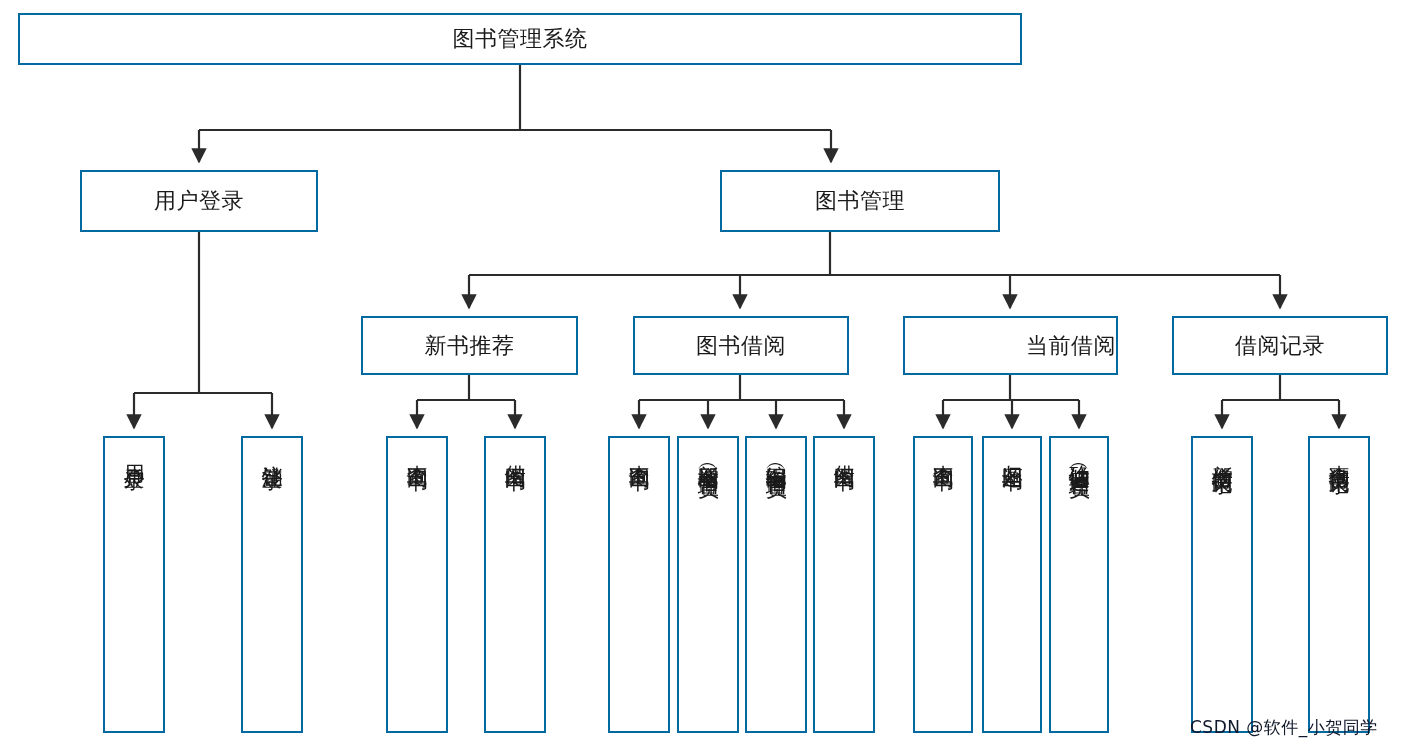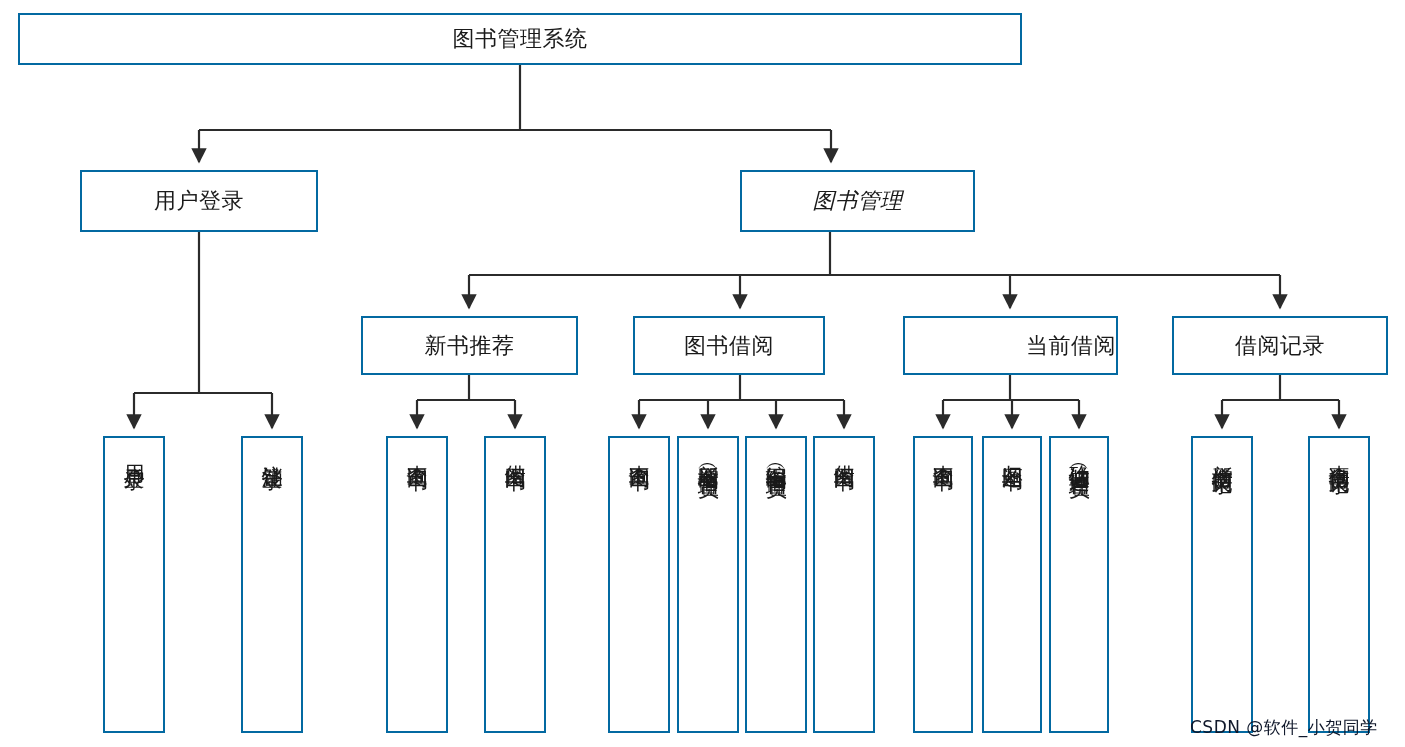--- a/index.html
+++ b/index.html
@@ -118,28 +118,28 @@
     </g>
   </svg>
 
   <div class="node" style="left: 18px; top: 13px; width: 1004px; height: 52px;">
     <span class="node-label">图书管理系统</span>
   </div>
 
   <div class="node" style="left: 80px; top: 170px; width: 238px; height: 62px;">
     <span class="node-label">用户登录</span>
   </div>
-  <div class="node" style="left: 740px; top: 170px; width: 235px; height: 62px; font-style: italic;">
+  <div class="node" style="left: 720px; top: 170px; width: 280px; height: 62px;">
     <span class="node-label">图书管理</span>
   </div>
 
   <div class="node" style="left: 361px; top: 316px; width: 217px; height: 59px;">
     <span class="node-label">新书推荐</span>
   </div>
-  <div class="node" style="left: 633px; top: 316px; width: 192px; height: 59px;">
+  <div class="node" style="left: 633px; top: 316px; width: 216px; height: 59px;">
     <span class="node-label">图书借阅</span>
   </div>
   <div class="node" style="left: 903px; top: 316px; width: 215px; height: 59px; justify-content: flex-end;">
     <span class="node-label">当前借阅</span>
   </div>
   <div class="node" style="left: 1172px; top: 316px; width: 216px; height: 59px;">
     <span class="node-label">借阅记录</span>
   </div>
 
   <div class="node leaf" style="left: 103px; top: 436px; width: 62px; height: 297px;">

